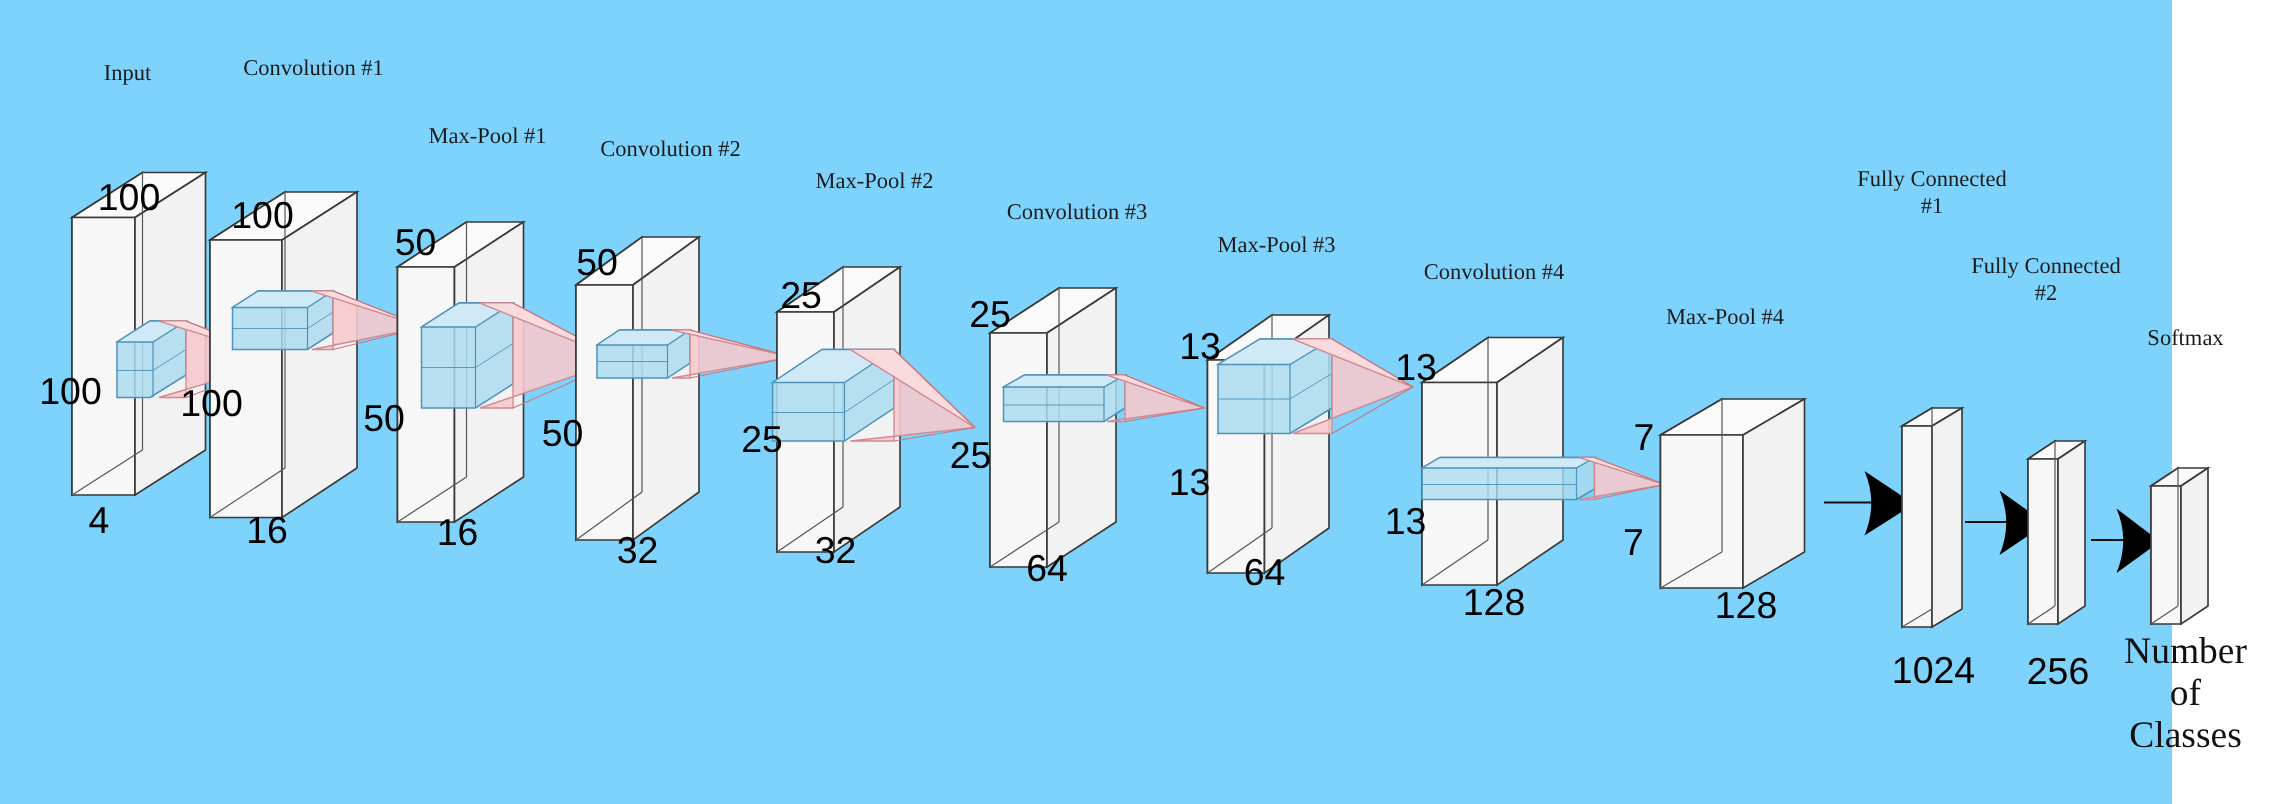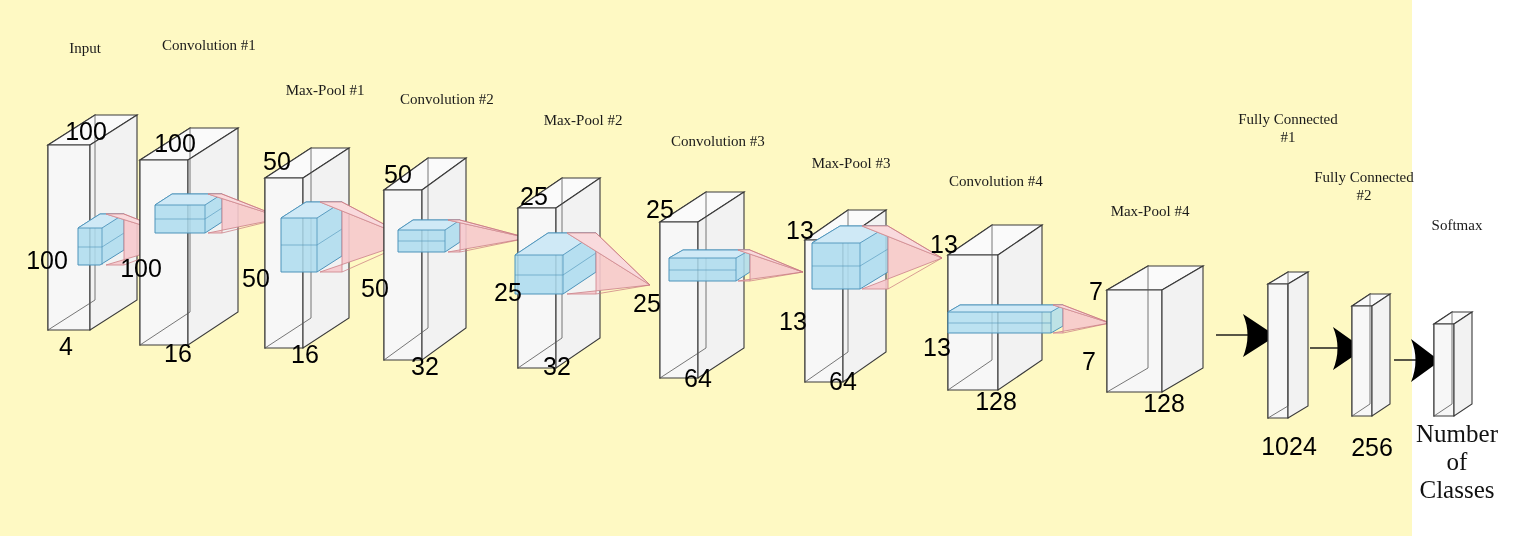--- a/index.html
+++ b/index.html
@@ -1,17 +1,17 @@
 <!DOCTYPE html>
 <html><head>
 <meta charset="utf-8">
 <style>
   html,body{margin:0;padding:0;background:#ffffff;}
   body{width:1528px;height:536px;overflow:hidden;font-family:"Liberation Serif",serif;}
-  #stage{position:relative;width:1412px;height:536px;background:#fef9c3;}
+  #stage{position:relative;width:1412px;height:536px;background:#7dd3fc;padding-left:36px;}
   svg#diagram{position:absolute;left:0;top:0;width:1528px;height:536px;display:block;}
   .layer-name{font-family:"Liberation Serif","DejaVu Serif",serif;font-size:15px;fill:#1a1a1a;text-anchor:middle;}
   .dim{font-family:"Liberation Sans","DejaVu Sans",sans-serif;font-size:25px;fill:#000;text-anchor:middle;}
   .outclass{font-family:"Liberation Serif","DejaVu Serif",serif;font-size:25px;fill:#111;text-anchor:middle;}
 </style>
 </head>
 <body>
 
 <div id="stage">
 <svg id="diagram" viewBox="0 0 1528 536">

